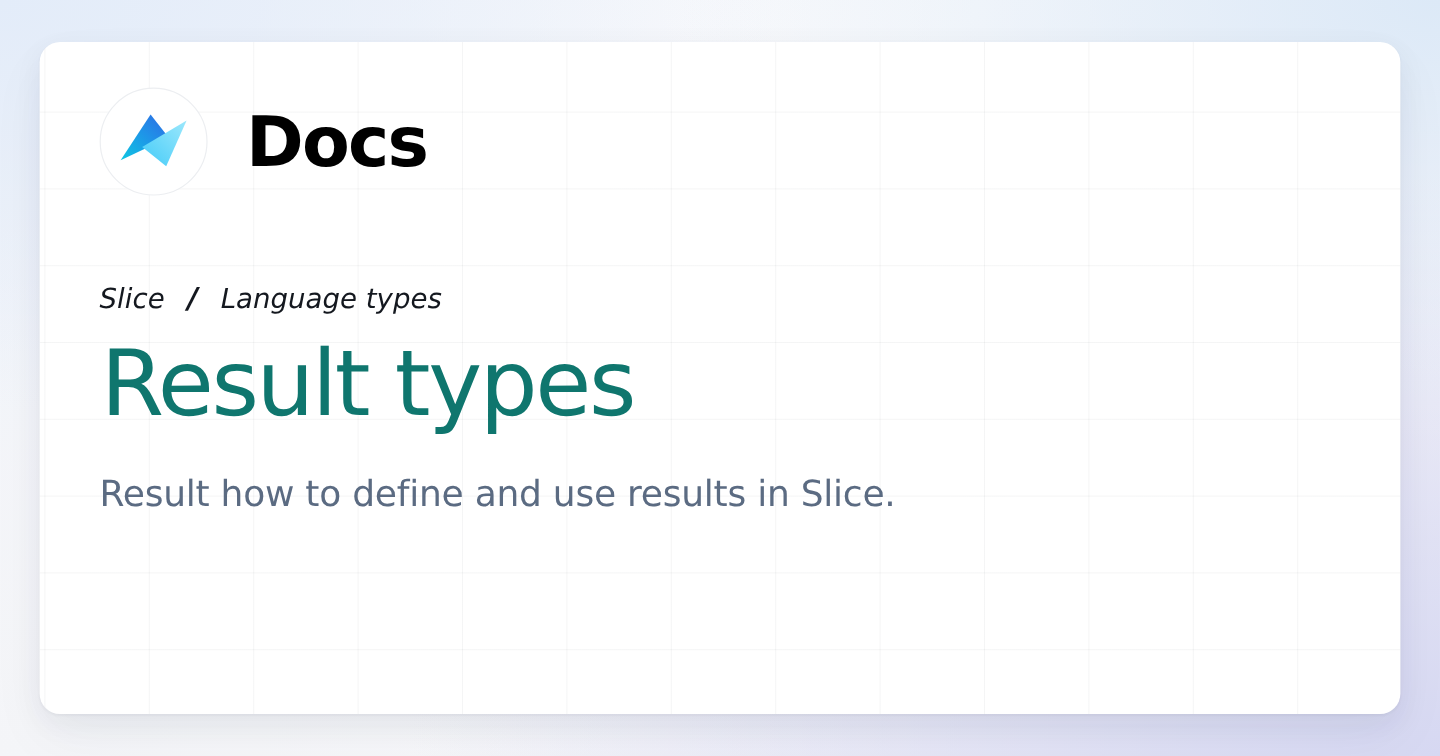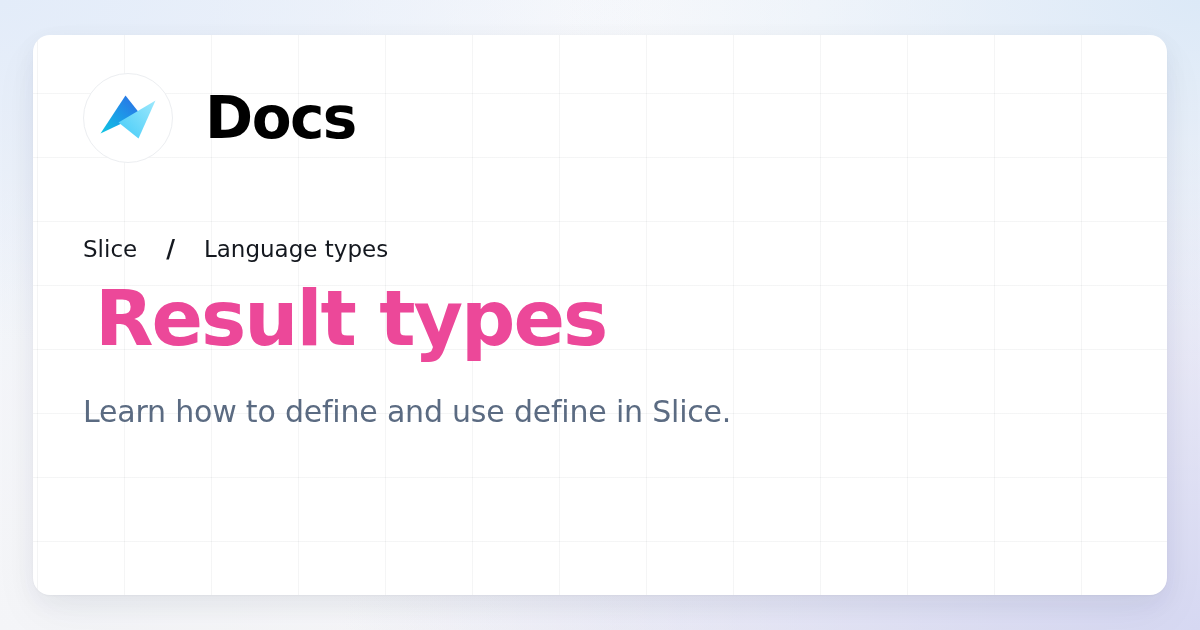--- a/index.html
+++ b/index.html
@@ -92,42 +92,43 @@
     color: #000000;
     line-height: 1;
     margin: 0;
     font-family: "DejaVu Sans", "Liberation Sans", sans-serif;
   }
 
   
   .breadcrumb {
     display: flex;
     align-items: baseline;
-    gap: 27px;
+    gap: 17px;
     margin-top: 74px;
     font-size: 23px;
     color: #14181f;
     line-height: 1;
+    font-style: italic;
   }
   .crumb { white-space: nowrap; }
   .crumb-sep {
     font-weight: 800;
     font-size: 24px;
     color: #14181f;
     padding: 0 2px;
   }
 
   
   .page-title {
-    margin: 18px 0 0 12px;
+    margin: 18px 0 0 1px;
     font-size: 76px;
-    font-weight: 700;
+    font-weight: 400;
     letter-spacing: -2px;
     line-height: 1.05;
-    color: #ec4899;
+    color: #0f766e;
     white-space: nowrap;
   }
 
   
   .page-subtitle {
     margin: 34px 0 0 0;
     font-size: 30px;
     font-weight: 400;
     letter-spacing: -0.2px;
     line-height: 1.25;
@@ -174,17 +175,17 @@
       </div>
 
       <nav class="breadcrumb">
         <span class="crumb">Slice</span>
         <span class="crumb-sep">/</span>
         <span class="crumb">Language types</span>
       </nav>
 
       <h2 class="page-title">Result types</h2>
 
-      <p class="page-subtitle">Learn how to define and use define in Slice.</p>
+      <p class="page-subtitle">Result how to define and use results in Slice.</p>
 
     </div>
   </div>
 </div>
 
 </body></html>

